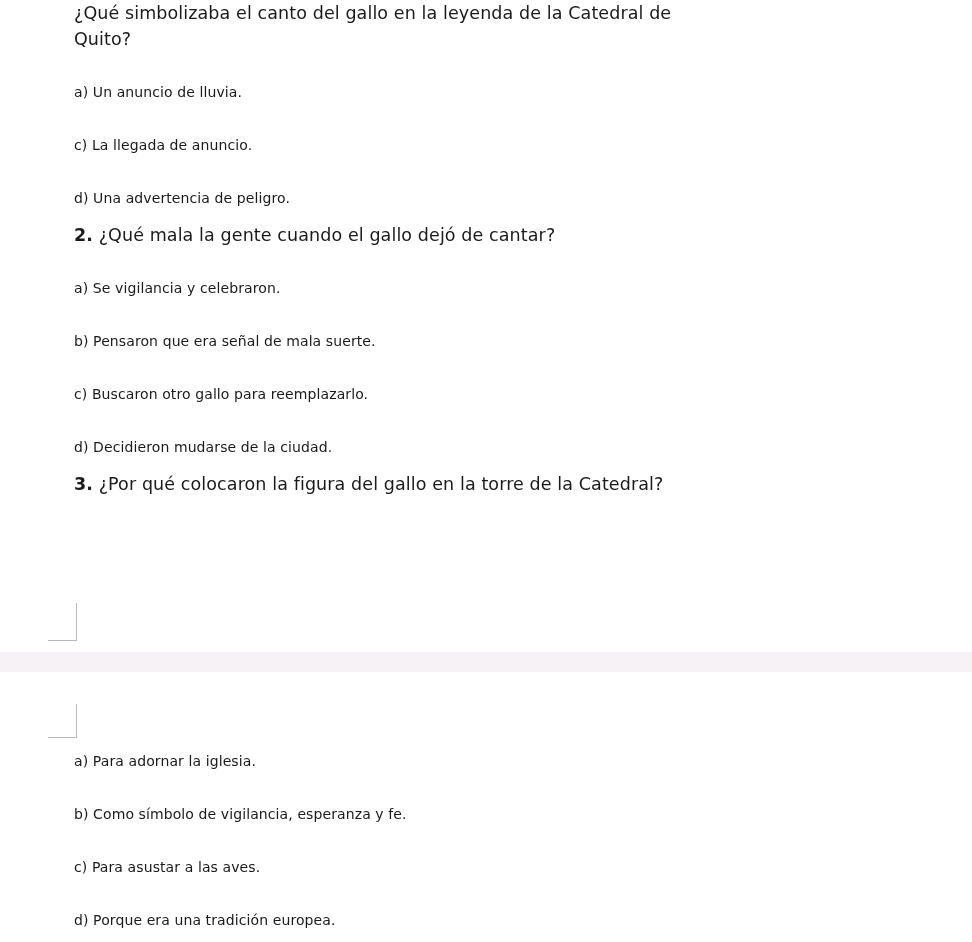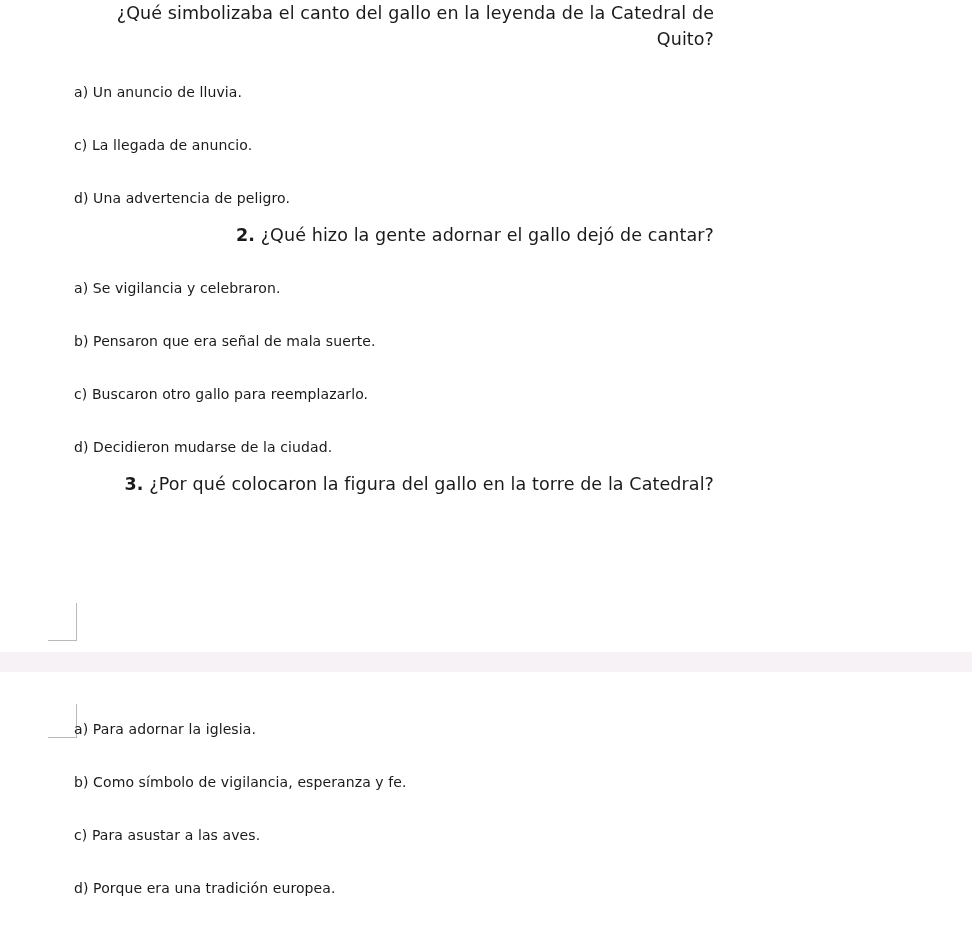--- a/index.html
+++ b/index.html
@@ -23,21 +23,20 @@
   .content {
     padding: 0 0 0 74px;
   }
   .q-stem {
     font-size: 17.5px;
     line-height: 26px;
     letter-spacing: 0.1px;
     margin: 0;
     padding-top: 0;
     max-width: 640px;
-    text-align: right;
   }
   .q-stem .qnum {
     font-weight: bold;
   }
   .opt {
     font-size: 14px;
     line-height: 26px;
     letter-spacing: 0.1px;
     margin: 0;
   }
@@ -71,38 +70,38 @@
   .crop-bottom {
     left: 48px;
     top: 704px;
     width: 28px;
     height: 33px;
     border-width: 0 1px 1px 0;
   }
   .lower {
     position: absolute;
     left: 0;
-    top: 716px;
+    top: 748px;
     width: 800px;
   }
 </style>
 </head>
 <body>
 
 <div class="page">
 
   <div class="content">
 
     <p class="q-stem block-first"><span>¿Qué simbolizaba el canto del gallo en la leyenda de la Catedral de Quito?</span></p>
 
     <p class="opt sp-opt">a) Un anuncio de lluvia.</p>
     <p class="opt sp-opt">c) La llegada de anuncio.</p>
     <p class="opt sp-opt">d) Una advertencia de peligro.</p>
 
-    <p class="q-stem sp-stem"><span class="qnum">2.</span> <span>¿Qué hizo la gente adornar el gallo dejó de cantar?</span></p>
+    <p class="q-stem sp-stem"><span class="qnum">2.</span> <span>¿Qué mala la gente cuando el gallo dejó de cantar?</span></p>
 
     <p class="opt sp-opt">a) Se vigilancia y celebraron.</p>
     <p class="opt sp-opt">b) Pensaron que era señal de mala suerte.</p>
     <p class="opt sp-opt">c) Buscaron otro gallo para reemplazarlo.</p>
     <p class="opt sp-opt">d) Decidieron mudarse de la ciudad.</p>
 
     <p class="q-stem sp-stem"><span class="qnum">3.</span> <span>¿Por qué colocaron la figura del gallo en la torre de la Catedral?</span></p>
 
   </div>
 

